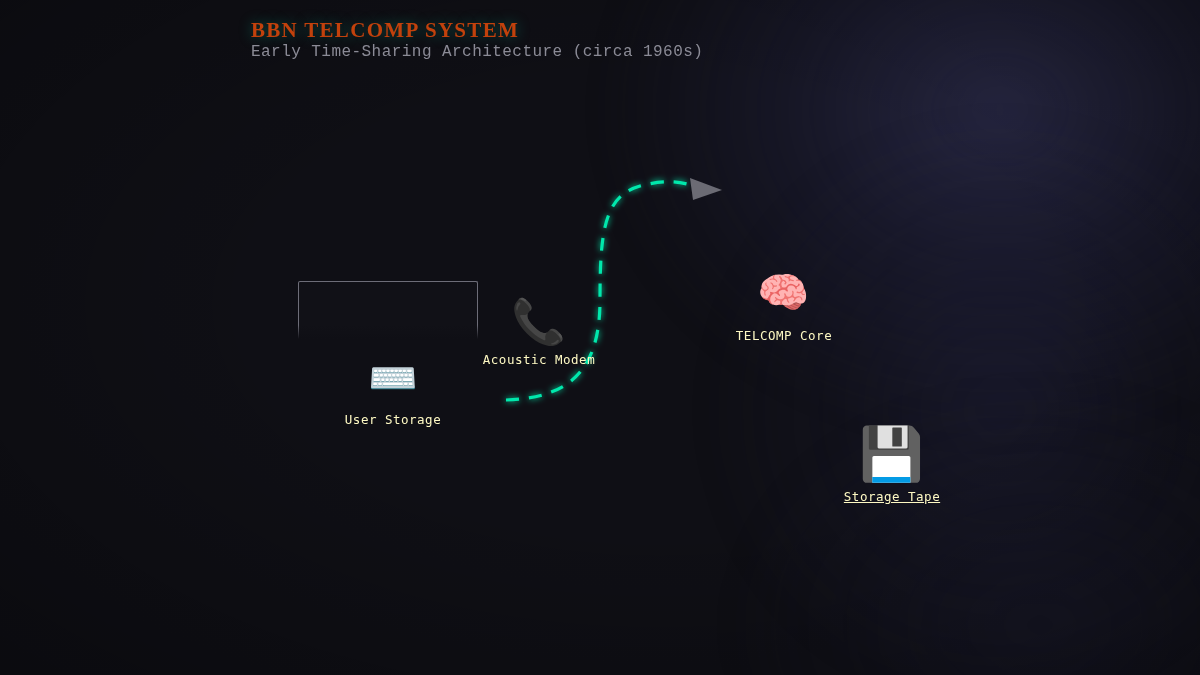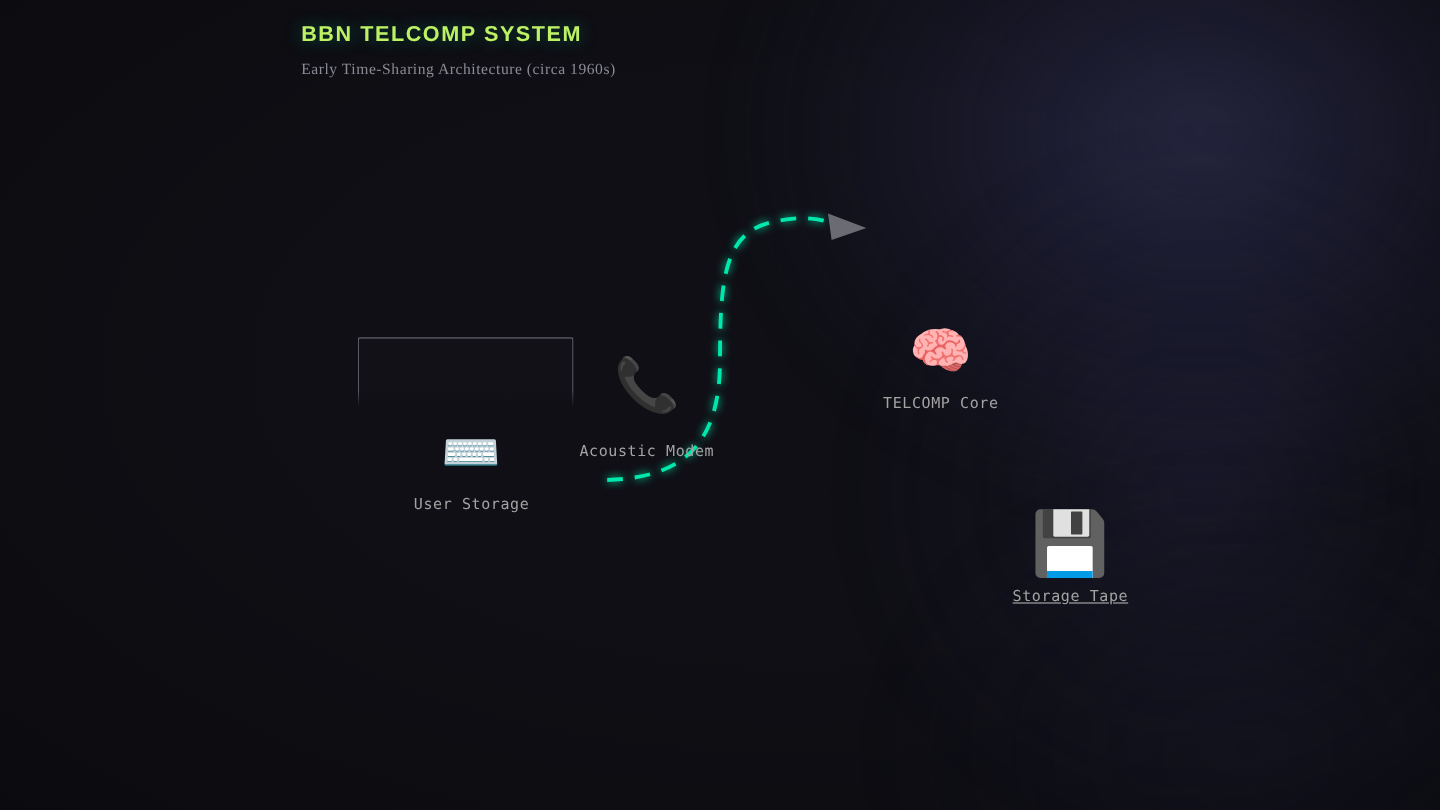--- a/index.html
+++ b/index.html
@@ -56,32 +56,32 @@
   #vignette {
     position:absolute; inset:0;
     pointer-events:none;
     background:radial-gradient(ellipse 80% 80% at 55% 45%,
        rgba(0,0,0,0) 40%, rgba(0,0,0,0.30) 100%);
   }
 
   
   #header { position:absolute; left:251px; top:18px; }
   #title {
-    font-family:Liberation Sans, sans-serif;
-    font-size:18px;
+    font-family:Liberation Serif, serif;
+    font-size:21px;
     font-weight:bold;
     letter-spacing:1.3px;
-    color:#bef264;
+    color:#c2410c;
     text-shadow:0 0 14px rgba(20,230,175,0.35);
     white-space:nowrap;
   }
   #subtitle {
-    margin-top:11px;
-    font-family:Liberation Serif, serif;
-    font-size:13px;
+    margin-top:0;
+    font-family:Liberation Mono, monospace;
+    font-size:16px;
     letter-spacing:0.45px;
     color:#8b8b96;
     white-space:nowrap;
   }
 
   
   #diagram { position:absolute; inset:0; }
 
   #edges { position:absolute; left:0; top:0; width:1200px; height:675px; }
 
@@ -114,33 +114,33 @@
   .node-glyph {
     font-family:"DejaVu Sans", sans-serif;
     line-height:1;
     user-select:none;
   }
   .node-label {
     margin-top:14px;
     font-family:"DejaVu Sans Mono", monospace;
     font-size:12.5px;
     letter-spacing:0.5px;
-    color:#a3a3a3;
+    color:#fef9c3;
     white-space:nowrap;
   }
 
   #node-console  { left:393px; top:358px; }
   #node-console .node-glyph { font-size:40px; }
 
   #node-modem    { left:539px; top:300px; }
   #node-modem .node-glyph {
     font-size:44px;
     filter:grayscale(1) brightness(0.72);
   }
-  #node-modem .node-label { margin-top:24px; }
+  #node-modem .node-label { margin-top:8px; }
 
   #node-core     { left:784px; top:272px; }
   #node-core .node-glyph { font-size:42px; }
   #node-core .node-label { margin-top:14px; }
 
   #node-storage  { left:892px; top:428px; }
   #node-storage .node-glyph { font-size:52px; }
   #node-storage .node-label { margin-top:9px;text-decoration:underline; }
 
   

